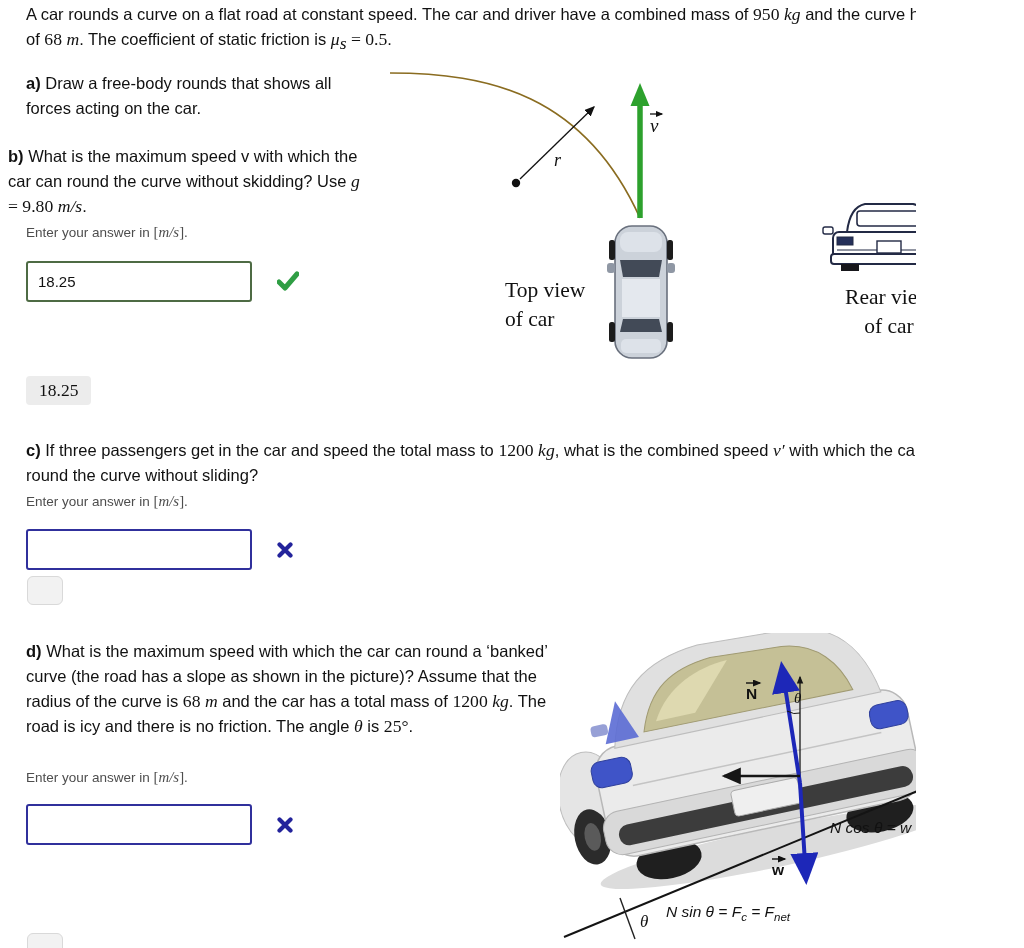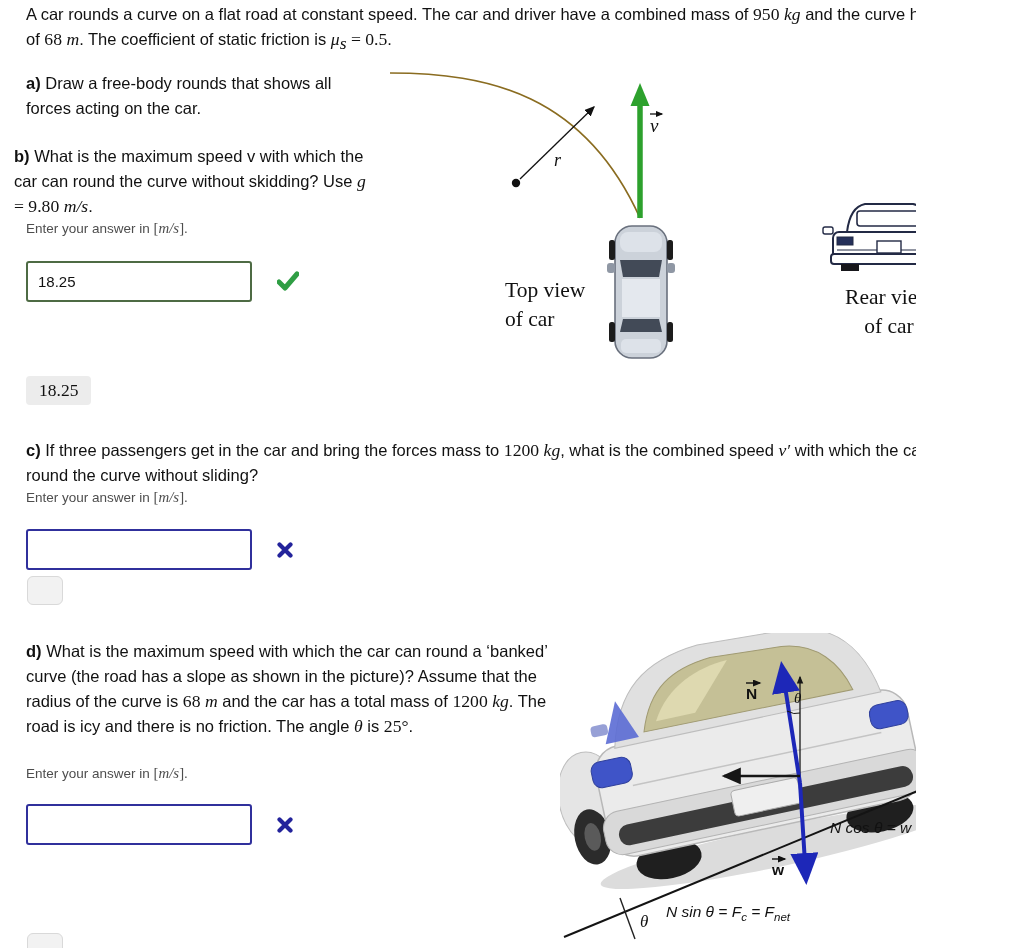--- a/index.html
+++ b/index.html
@@ -3,21 +3,21 @@
 <meta charset="utf-8">
 <style>
   html,body{margin:0;padding:0;background:#fff;}
   #page{position:relative;width:916px;height:948px;overflow:hidden;background:#fff;
         font-family:"Liberation Sans",sans-serif;color:#111;}
   .txt{position:absolute;font-size:16.5px;line-height:25px;}
   .math{font-family:"Liberation Serif",serif;font-style:italic;font-size:1.07em;}
   .roman{font-family:"Liberation Serif",serif;font-size:1.07em;}
   .bold{font-weight:700;}
   sub{font-size:.7em;line-height:0;}
-  .enter{position:absolute;font-size:13.5px;color:#4d4d4d;line-height:16px;}
+  .enter{position:absolute;font-size:13.5px;color:#4d4d4d;line-height:24px;}
   .enter .math,.enter .roman{font-size:1.1em;}
   .answer-input{position:absolute;width:226px;height:41px;box-sizing:border-box;
         border-radius:3px;font-size:15px;padding:0 10px;outline:none;
         font-family:"Liberation Sans",sans-serif;color:#111;background:#fff;}
   .input-correct{border:2px solid var(--input_green_border,#4e6b44);}
   .input-pending{border:2px solid var(--input_navy_border,#30309c);}
   .feedback{position:absolute;}
   .chip{position:absolute;background:#ececec;border-radius:4px;padding:4px 13px;
         font-family:"Liberation Serif",serif;font-size:17.5px;color:#111;}
   .graybox{position:absolute;width:36px;height:29px;background:#f2f2f2;
@@ -31,34 +31,34 @@
 </style>
 </head>
 <body>
 
 <div id="page">
 
   <div class="txt" style="left:26px;top:2px;width:988px;"><span>A car rounds a curve on a flat road at constant speed. The car and driver have a combined mass of </span><span class="roman">950 </span><span class="math">kg</span><span> and the curve has a radius of </span><span class="roman">68 </span><span class="math">m</span><span>. The coefficient of static friction is </span><span class="math">μ</span><sub class="math">s</sub><span class="roman"> = 0.5</span><span>.</span></div>
 
   <div class="txt" style="left:26px;top:71px;width:350px;"><span class="bold">a)</span><span> Draw a free-body rounds that shows all forces acting on the car.</span></div>
 
-  <div class="txt" style="left:14px;top:144px;width:365px;"><span class="bold">b)</span><span> What is the maximum speed v with which the car can round the curve without skidding? Use </span><span class="math">g</span><span class="roman"> = 9.80 </span><span class="math">m/s</span><span>.</span></div>
+  <div class="txt" style="left:8px;top:144px;width:365px;"><span class="bold">b)</span><span> What is the maximum speed v with which the car can round the curve without skidding? Use </span><span class="math">g</span><span class="roman"> = 9.80 </span><span class="math">m/s</span><span>.</span></div>
   <div class="enter" style="left:26px;top:220px;"><span>Enter your answer in </span><span class="roman">[</span><span class="math">m/s</span><span class="roman">]</span><span>.</span></div>
 
   <input class="answer-input input-correct" style="left: 26px; top: 261px;" value="18.25">
 
   <span class="feedback" style="left:277px;top:271px;">
     <svg width="22" height="20" viewBox="0 0 22 20">
       <path d="M2 11 L8 17 L20 3" fill="none" stroke="#2f9e44" stroke-width="5" stroke-linecap="round" stroke-linejoin="round"></path>
     </svg>
   </span>
 
   <span class="chip" style="left:26px;top:376px;">18.25</span>
 
-  <div class="txt" style="left:26px;top:438px;width:965px;"><span class="bold">c)</span><span> If three passengers get in the car and bring the forces mass to </span><span class="roman">1200 </span><span class="math">kg</span><span>, what is the combined speed </span><span class="math">v′</span><span> with which the car can round the curve without sliding?</span></div>
+  <div class="txt" style="left:26px;top:438px;width:965px;"><span class="bold">c)</span><span> If three passengers get in the car and speed the total mass to </span><span class="roman">1200 </span><span class="math">kg</span><span>, what is the combined speed </span><span class="math">v′</span><span> with which the car can round the curve without sliding?</span></div>
   <div class="enter" style="left:26px;top:489px;"><span>Enter your answer in </span><span class="roman">[</span><span class="math">m/s</span><span class="roman">]</span><span>.</span></div>
 
   <input class="answer-input input-pending" style="left: 26px; top: 529px;" value="">
 
   <span class="feedback" style="left:277px;top:542px;">
     <svg width="16" height="16" viewBox="0 0 16 16">
       <path d="M2.5 2.5 L13.5 13.5 M13.5 2.5 L2.5 13.5" stroke="#23239b" stroke-width="4.2" stroke-linecap="round"></path>
     </svg>
   </span>
 

